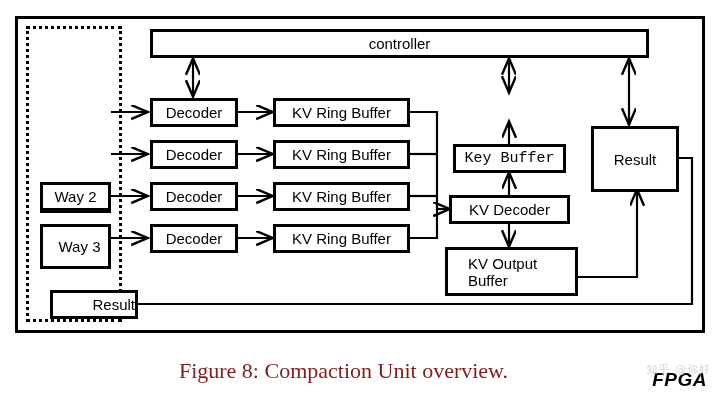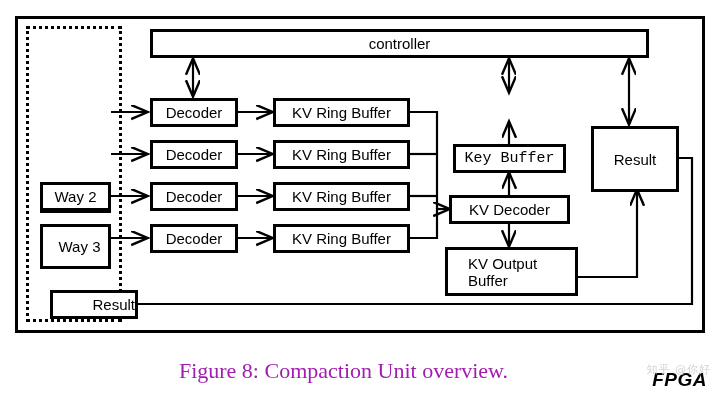--- a/index.html
+++ b/index.html
@@ -99,21 +99,21 @@
 
   
   .caption {
     position: absolute;
     left: 0;
     top: 358px;
     width: 687px;
     text-align: center;
     font-family: "Liberation Serif", serif;
     font-size: 22px;
-    color: #a21caf;
+    color: #7f1d1d;
   }
 
   
   .watermark {
     position: absolute;
     right: 14px;
     top: 362px;
     font-size: 11px;
     color: #d2d2d2;
     font-family: "DejaVu Sans", sans-serif;

